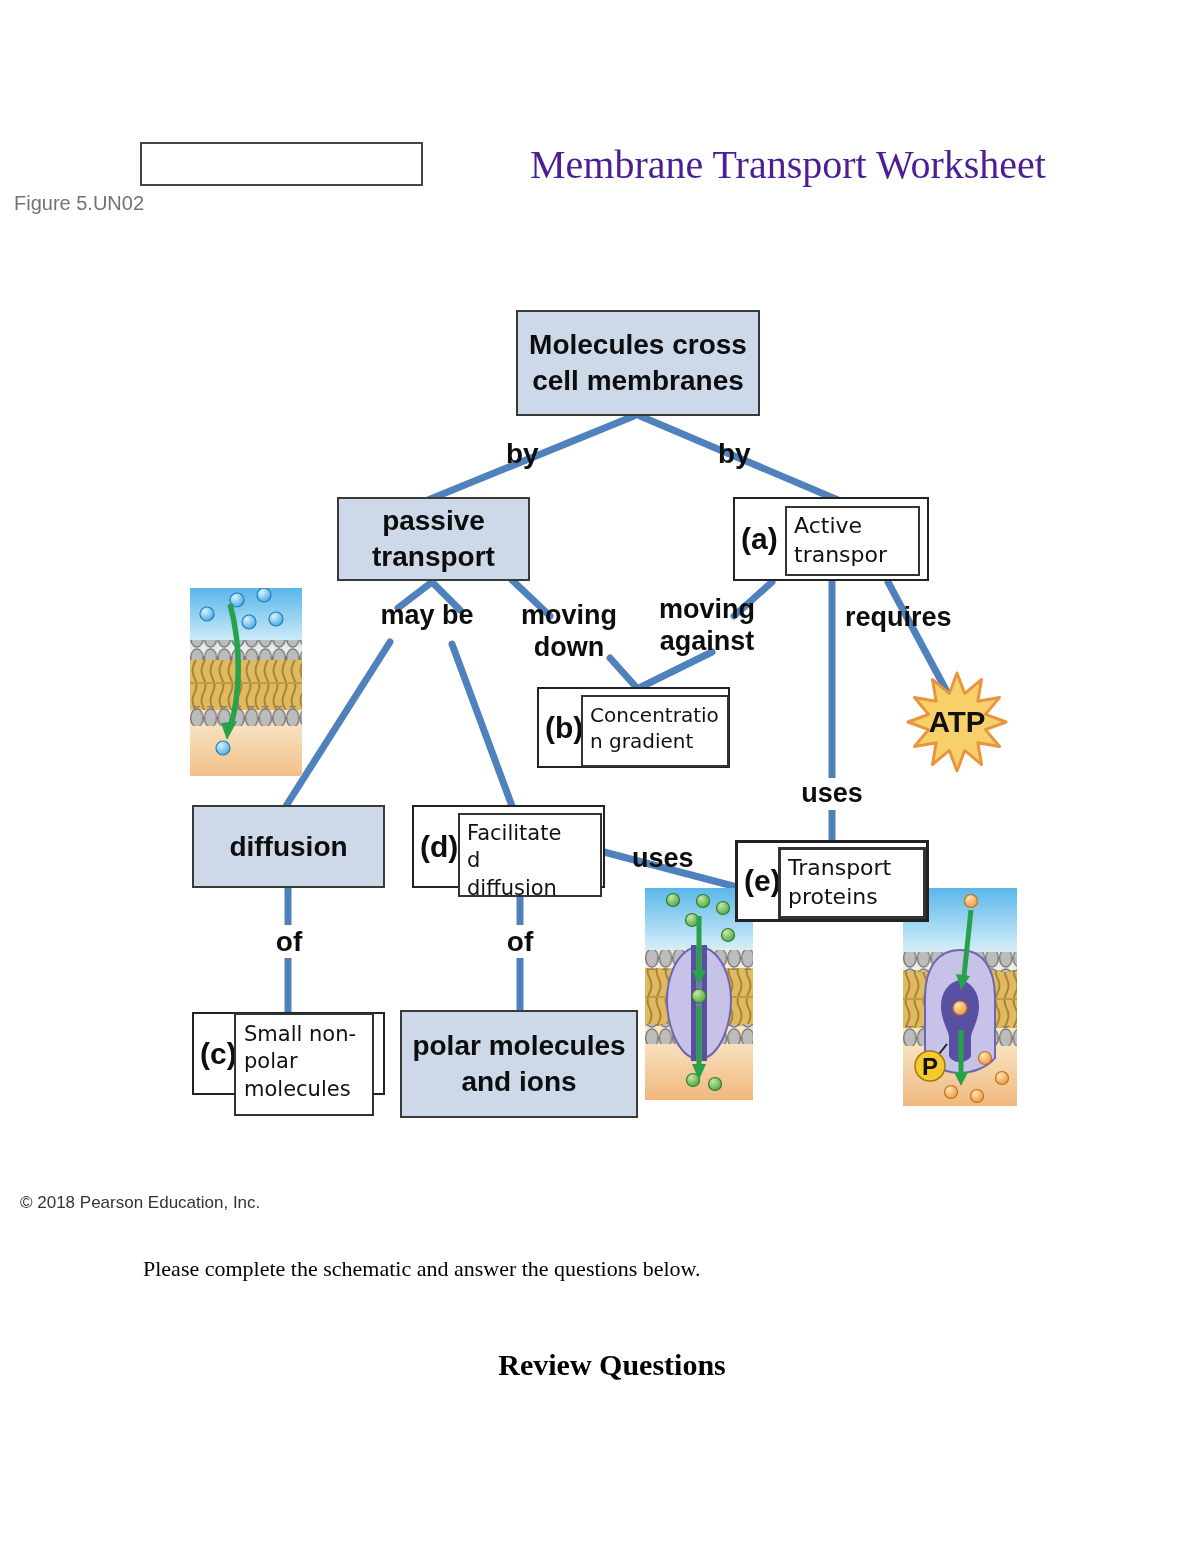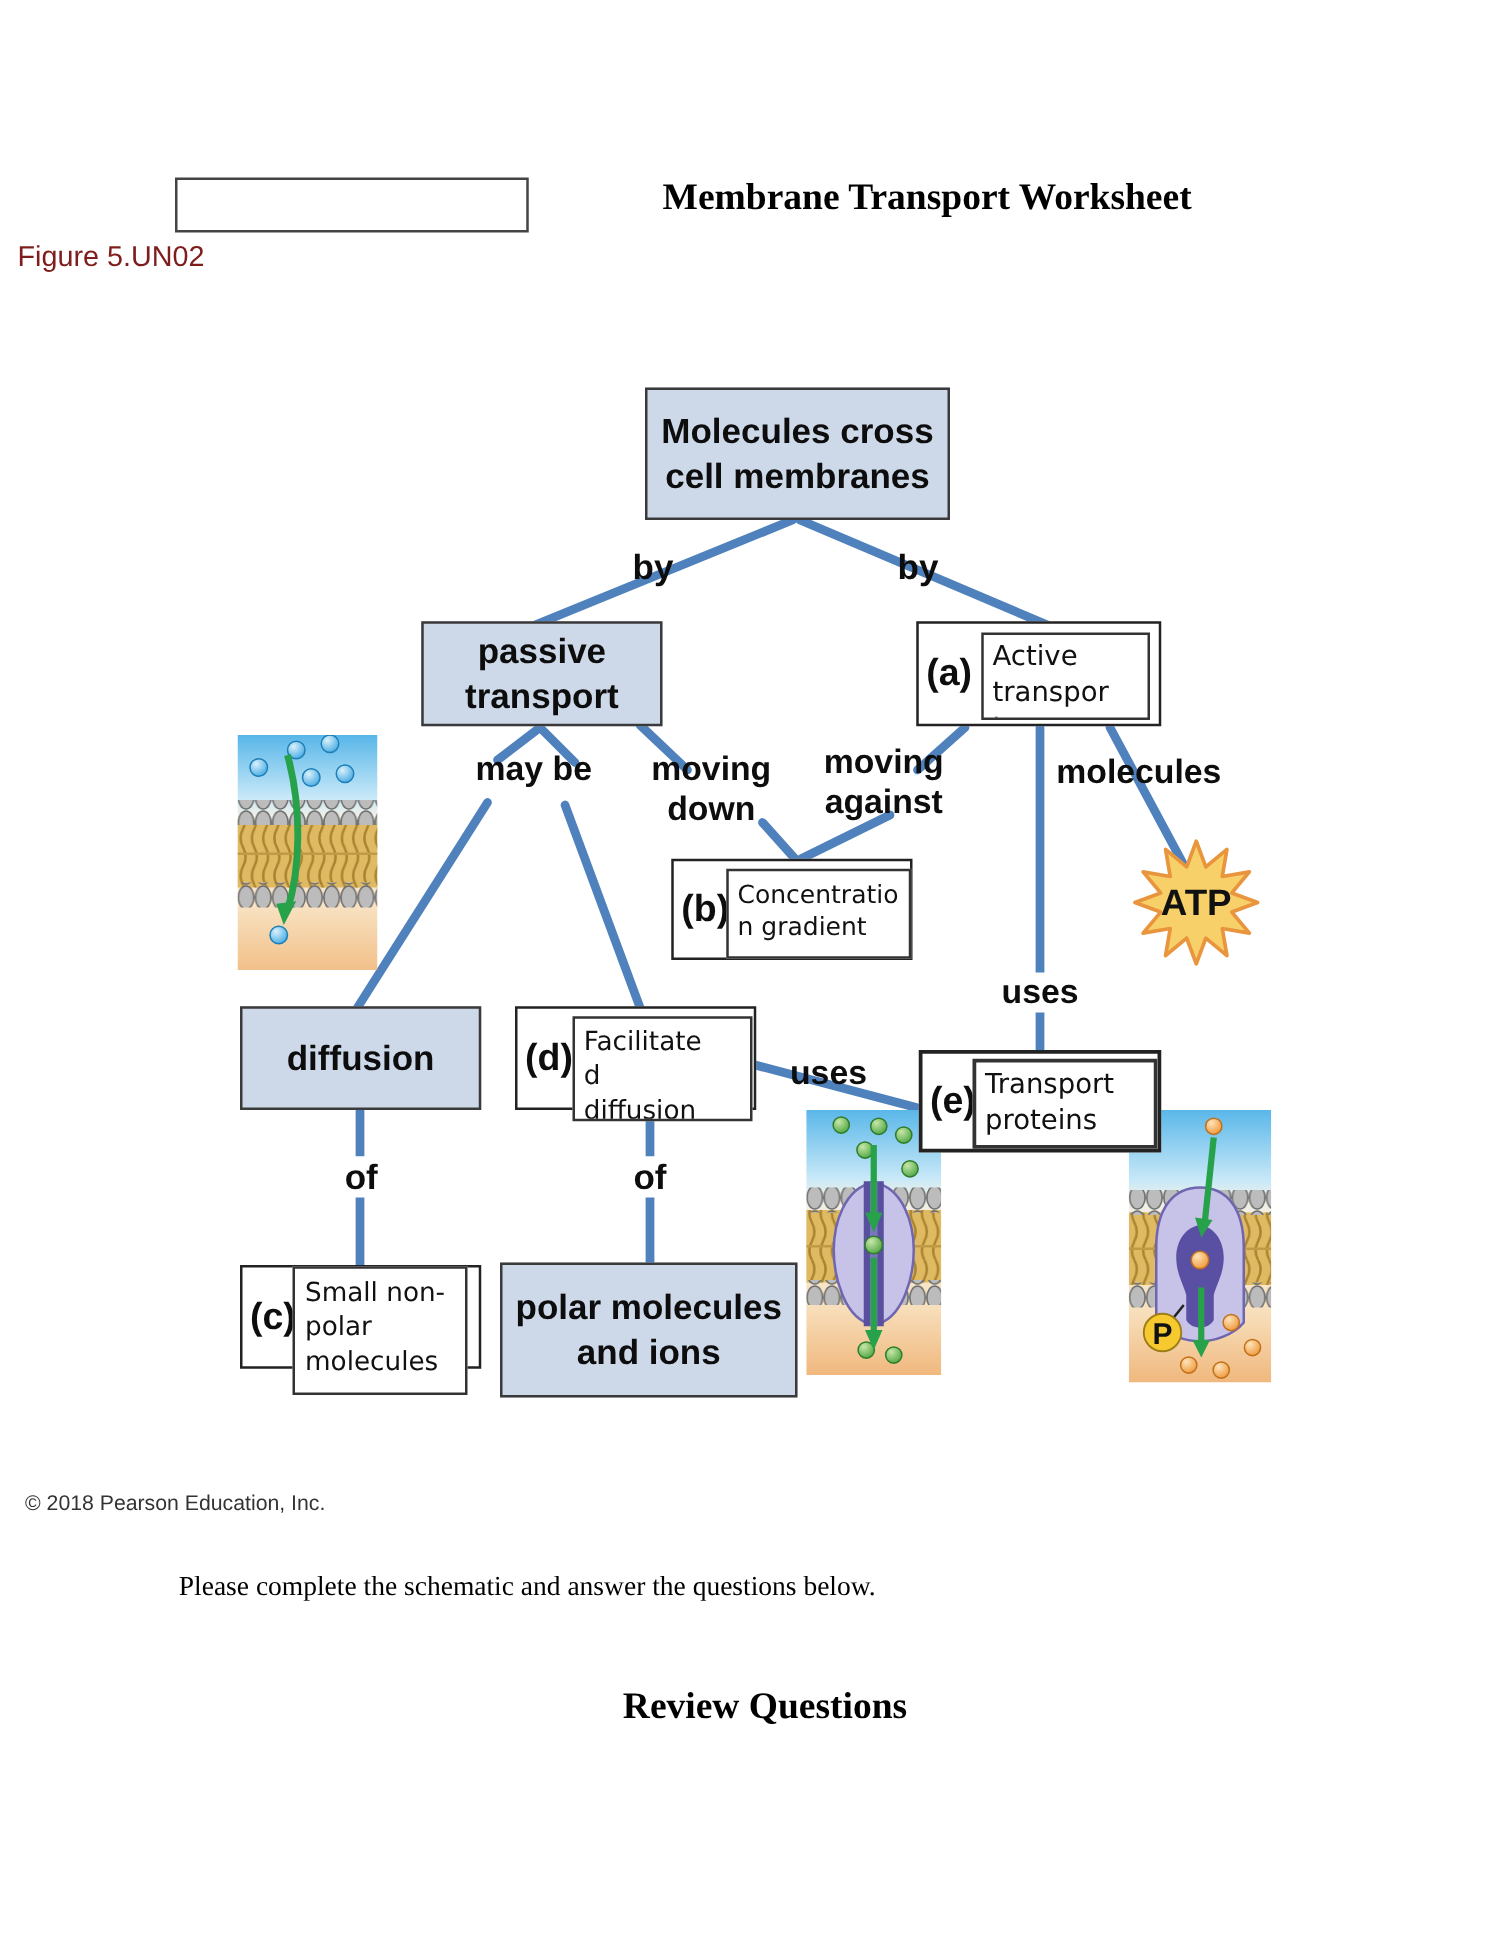--- a/index.html
+++ b/index.html
@@ -1,22 +1,22 @@
 <!DOCTYPE html>
 <html><head>
 <meta charset="utf-8">
 <style>
   html,body{margin:0;padding:0;background:#ffffff;}
   *{box-sizing:border-box;}
   .page{position:relative;width:1200px;height:1553px;background:#ffffff;overflow:hidden;
         font-family:"Liberation Sans",sans-serif;color:#111;}
   .abs{position:absolute;}
   
-  .doc-title{font-family:"Liberation Serif",serif;font-weight:bold;font-size:30px;color:#000000;}
-  .figure-label{font-size:23px;color:#7f1d1d;}
+  .doc-title{font-family:"Liberation Serif",serif;font-weight:normal;font-size:40px;color:#4c1d95;}
+  .figure-label{font-size:20px;color:#737373;}
   .name-box{border:2px solid #444;background:#fff;}
   .copyright{font-size:17px;color:#333;}
   .instruction{font-family:Liberation Serif, serif;font-size:22px;color:#000;}
   .review-header{font-family:"Liberation Serif",serif;font-weight:bold;font-size:30px;color:#000;
                  left:0;right:0;text-align:center;padding-left:24px;}
   
   .node{background:#cdd9e9;border:2px solid #3a3a3a;display:flex;align-items:center;justify-content:center;
         text-align:center;font-weight:bold;font-size:28px;line-height:1.28;color:#0d0d0d;z-index:3;padding:2px 8px;}
   .answer-outer{background:#ffffff;border:2px solid #222;z-index:3;}
   .answer-outer.thick{border-width:3px;}
@@ -241,21 +241,21 @@
     <div class="answer-inner" style="left:40px;top:-1px;width:140px;height:103px;font-size:21px;padding:6px 8px;">Small non-polar molecules</div>
   </div>
 
   <div class="abs node" style="left:400px;top:1010px;width:238px;height:108px;">polar molecules and ions</div>
 
   <div class="lbl" style="left:506px;top:437px;font-size:28px;">by</div>
   <div class="lbl" style="left:718px;top:437px;font-size:28px;">by</div>
   <div class="lbl" style="left:370px;top:600px;width:114px;">may be</div>
   <div class="lbl" style="left:508px;top:600px;width:122px;">moving down</div>
   <div class="lbl" style="left:643px;top:594px;width:128px;">moving against</div>
-  <div class="lbl" style="left:845px;top:602px;">molecules</div>
+  <div class="lbl" style="left:845px;top:602px;">requires</div>
   <div class="lbl bg" style="left:796px;top:778px;width:72px;">uses</div>
   <div class="lbl" style="left:632px;top:843px;">uses</div>
   <div class="lbl bg" style="left:268px;top:925px;width:42px;font-size:28px;">of</div>
   <div class="lbl bg" style="left:497px;top:925px;width:46px;font-size:28px;">of</div>
 
   <div class="abs copyright" style="left:20px;top:1193px;">© 2018 Pearson Education, Inc.</div>
   <div class="abs instruction" style="left:143px;top:1256px;">Please complete the schematic and answer the questions below.</div>
   <div class="abs review-header" style="top:1348px;">Review Questions</div>
 
 </div>

